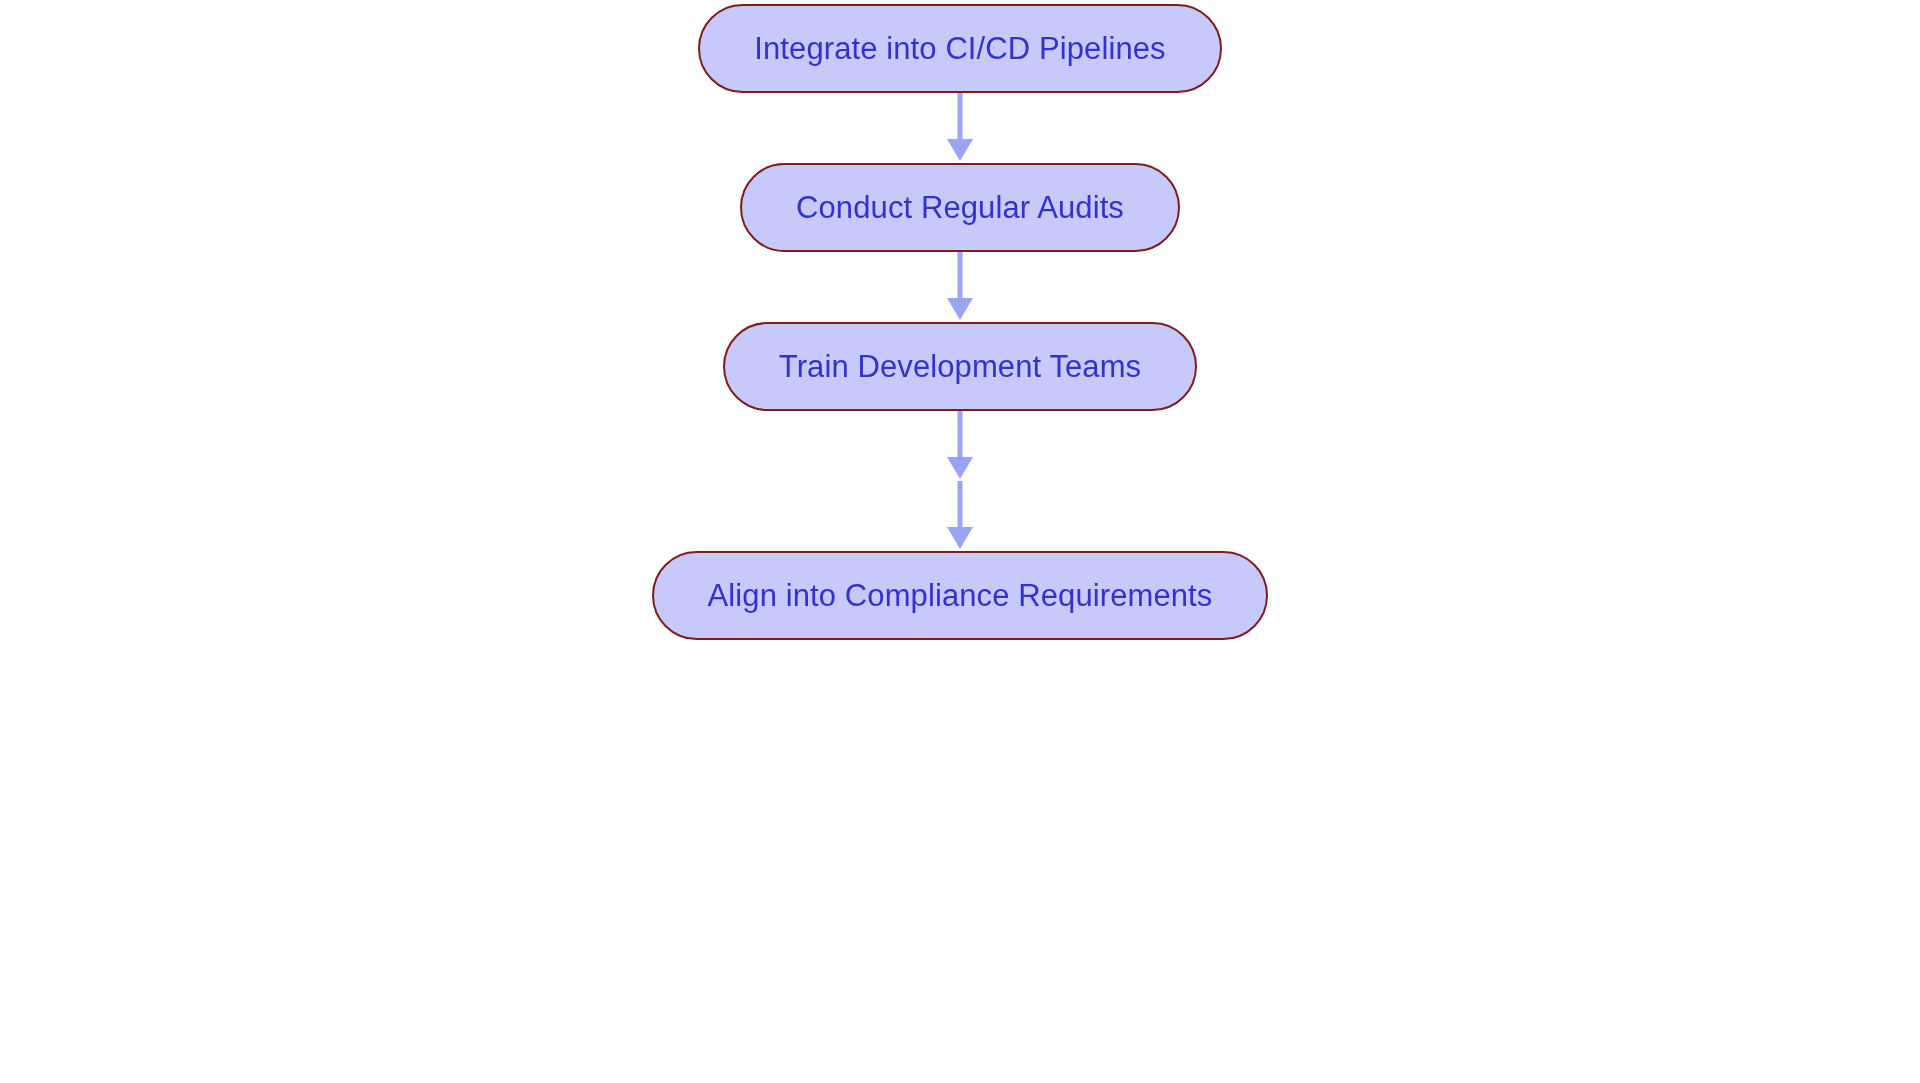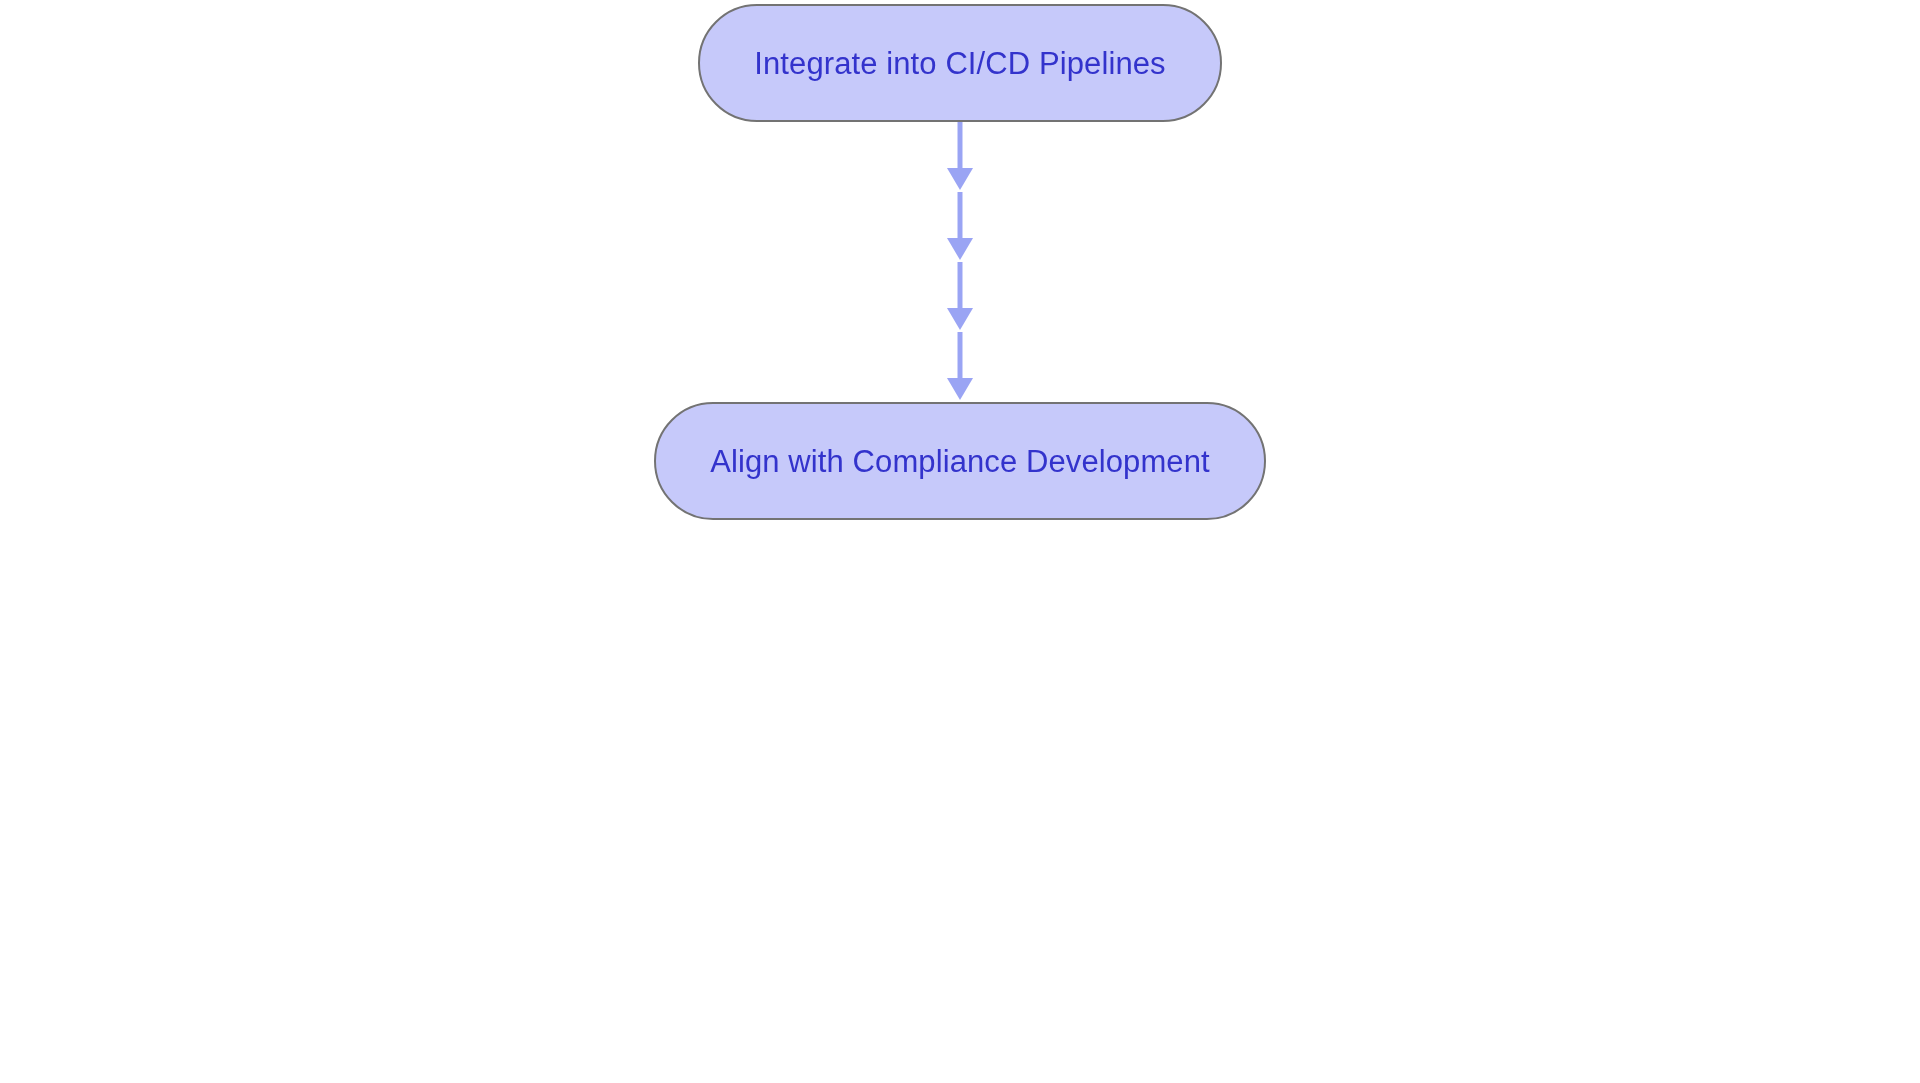--- a/index.html
+++ b/index.html
@@ -32,26 +32,26 @@
     flex-direction: column;
     align-items: center;
     justify-content: flex-start;
     padding-top: 4px;
     box-sizing: border-box;
   }
 
   .node {
     position: relative;
     box-sizing: border-box;
-    height: 118px;
+    height: 89px;
     display: flex;
     align-items: center;
     justify-content: flex-start;
     background: #c6c9fa;
-    border: 2px solid #737373;
+    border: 2px solid #7f1d1d;
     border-radius: 60px;
     padding: 0 54px;
     white-space: nowrap;
   }
 
   .node-label {
     font-family: "Liberation Sans", sans-serif;
     font-size: 31px;
     font-weight: 400;
     letter-spacing: 0.1px;
@@ -95,42 +95,48 @@
       <span class="node-label">Integrate into CI/CD Pipelines</span>
     </div>
 
     <div class="connector">
       <svg width="60" height="70" viewBox="0 0 60 70" aria-hidden="true">
         <line class="arrow-line" x1="30" y1="0" x2="30" y2="50"></line>
         <polygon class="arrow-head" points="30,68 17,46 43,46"></polygon>
       </svg>
     </div>
 
+    <div class="node">
+      <span class="node-label">Conduct Regular Audits</span>
+    </div>
 
     <div class="connector">
       <svg width="60" height="70" viewBox="0 0 60 70" aria-hidden="true">
         <line class="arrow-line" x1="30" y1="0" x2="30" y2="50"></line>
         <polygon class="arrow-head" points="30,68 17,46 43,46"></polygon>
       </svg>
     </div>
 
+    <div class="node">
+      <span class="node-label">Train Development Teams</span>
+    </div>
 
     <div class="connector">
       <svg width="60" height="70" viewBox="0 0 60 70" aria-hidden="true">
         <line class="arrow-line" x1="30" y1="0" x2="30" y2="50"></line>
         <polygon class="arrow-head" points="30,68 17,46 43,46"></polygon>
       </svg>
     </div>
 
 
     <div class="connector">
       <svg width="60" height="70" viewBox="0 0 60 70" aria-hidden="true">
         <line class="arrow-line" x1="30" y1="0" x2="30" y2="50"></line>
         <polygon class="arrow-head" points="30,68 17,46 43,46"></polygon>
       </svg>
     </div>
 
     <div class="node">
-      <span class="node-label">Align with Compliance Development</span>
+      <span class="node-label">Align into Compliance Requirements</span>
     </div>
 
   </div>
 </div>
 
 </body></html>

